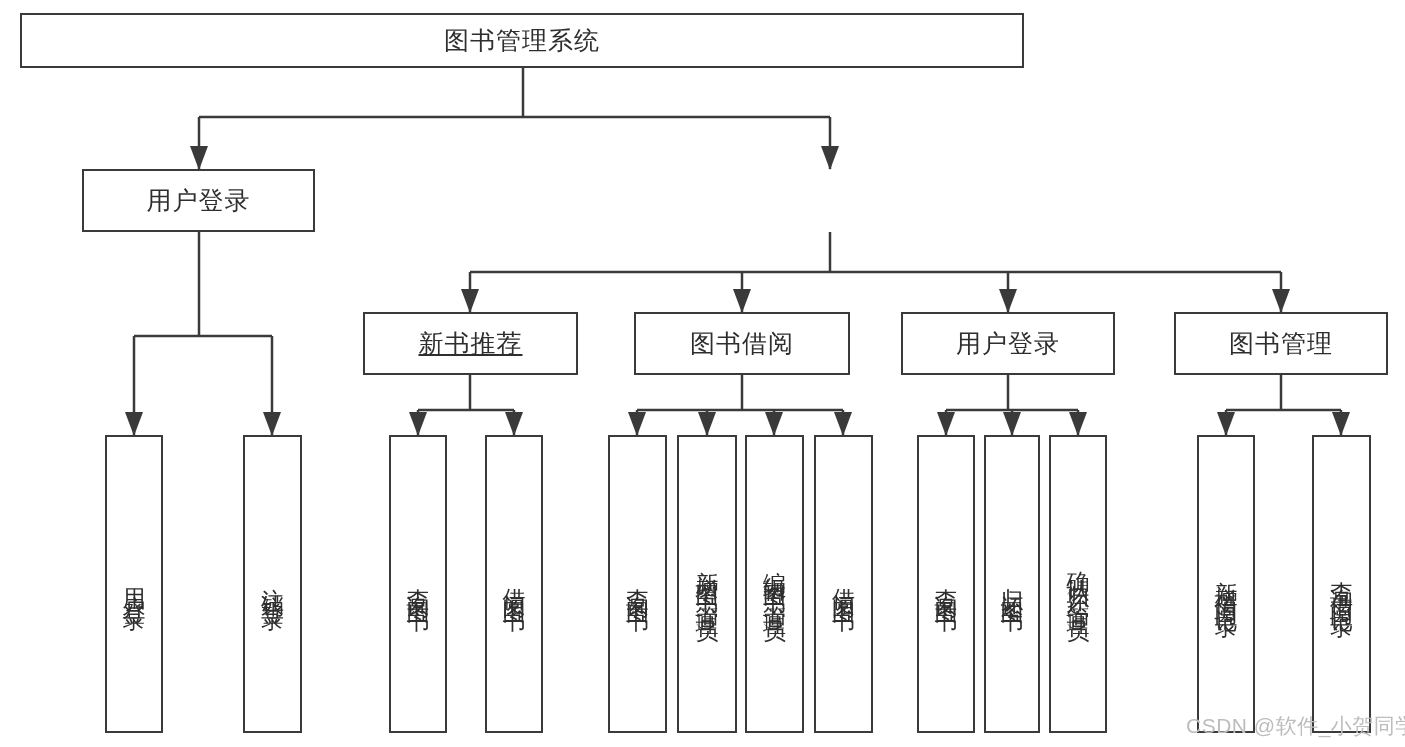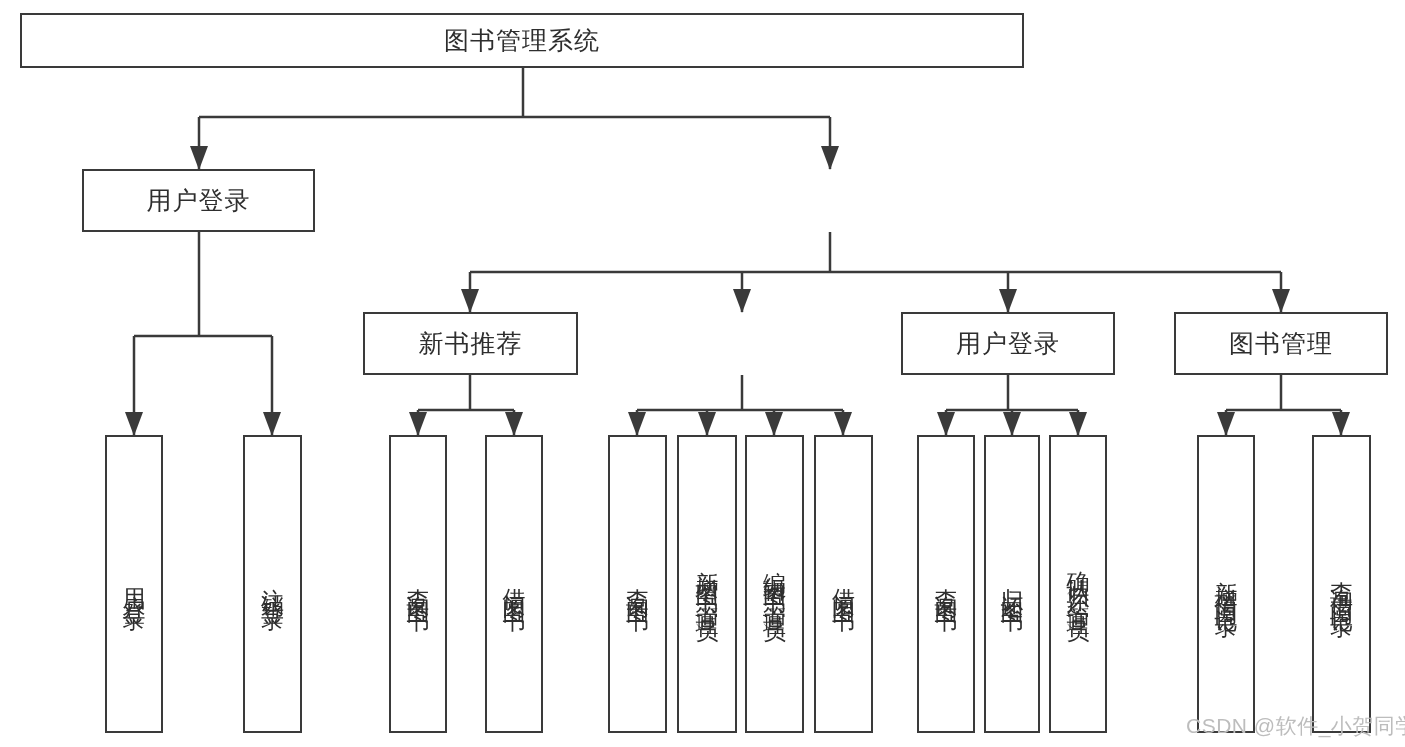--- a/index.html
+++ b/index.html
@@ -108,21 +108,22 @@
       <path d="M1226 410 H1341"></path>
       <path d="M1226 410 V435" marker-end="url(#arrow)"></path>
       <path d="M1341 410 V435" marker-end="url(#arrow)"></path>
     </g>
   </svg>
 
   <div class="node h" style="left:20px; top:13px; width:1004px; height:55px;">图书管理系统</div>
 
   <div class="node h" style="left:82px; top:169px; width:233px; height:63px;">用户登录</div>
 
-  <div class="node h" style="left:363px; top:312px; width:215px; height:63px;">新书推荐</div>
+  <div class="node h" style="left:363px; top:312px; width:215px; height:63px;text-decoration:underline;">新书推荐</div>
+  <div class="node h" style="left:634px; top:312px; width:216px; height:63px;">图书借阅</div>
   <div class="node h" style="left:901px; top:312px; width:214px; height:63px;">用户登录</div>
   <div class="node h" style="left:1174px; top:312px; width:214px; height:63px;">图书管理</div>
 
   <div class="node v" style="left:105px; top:435px; width:58px; height:298px;">
     <span>用户登录</span>
   </div>
   <div class="node v" style="left:243px; top:435px; width:59px; height:298px;">
     <span>注销登录</span>
   </div>
 

